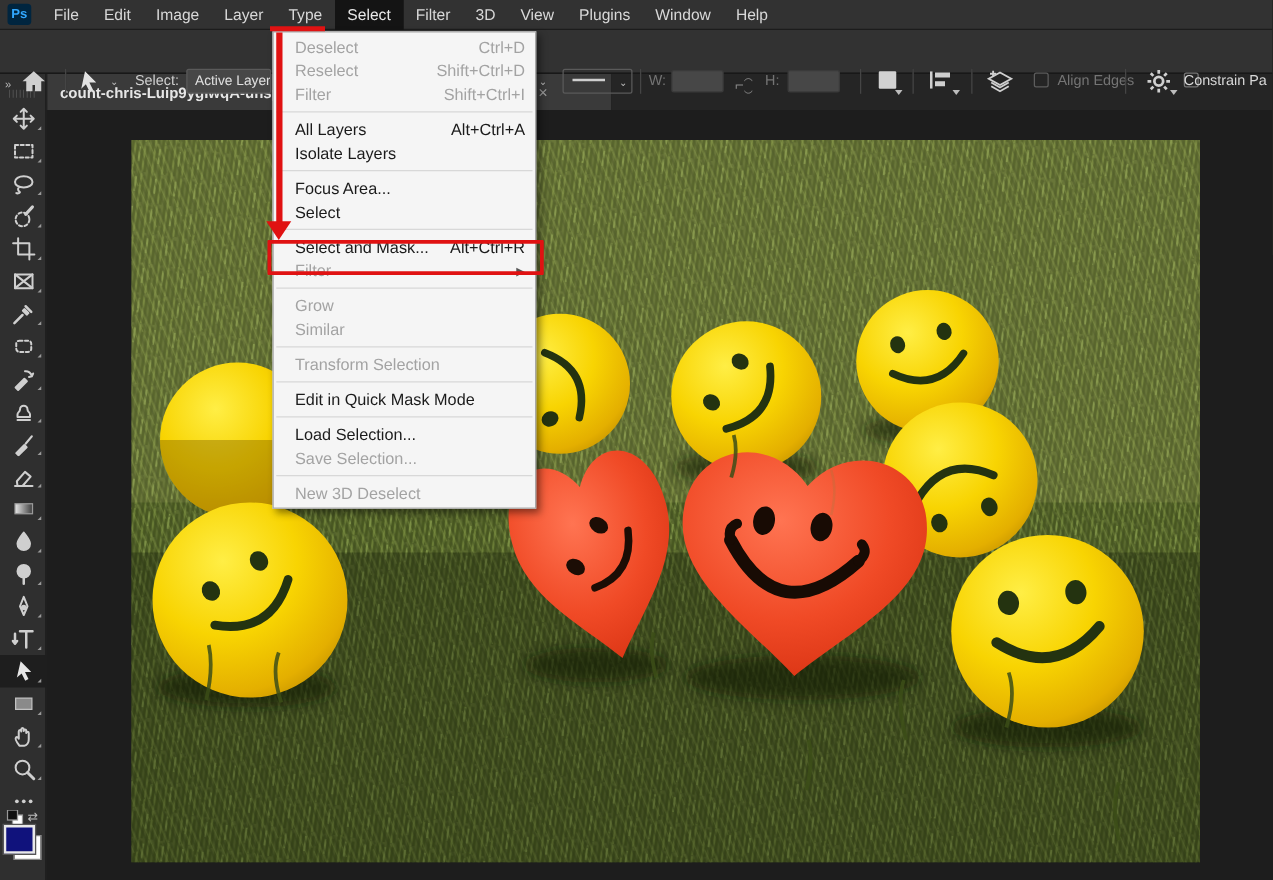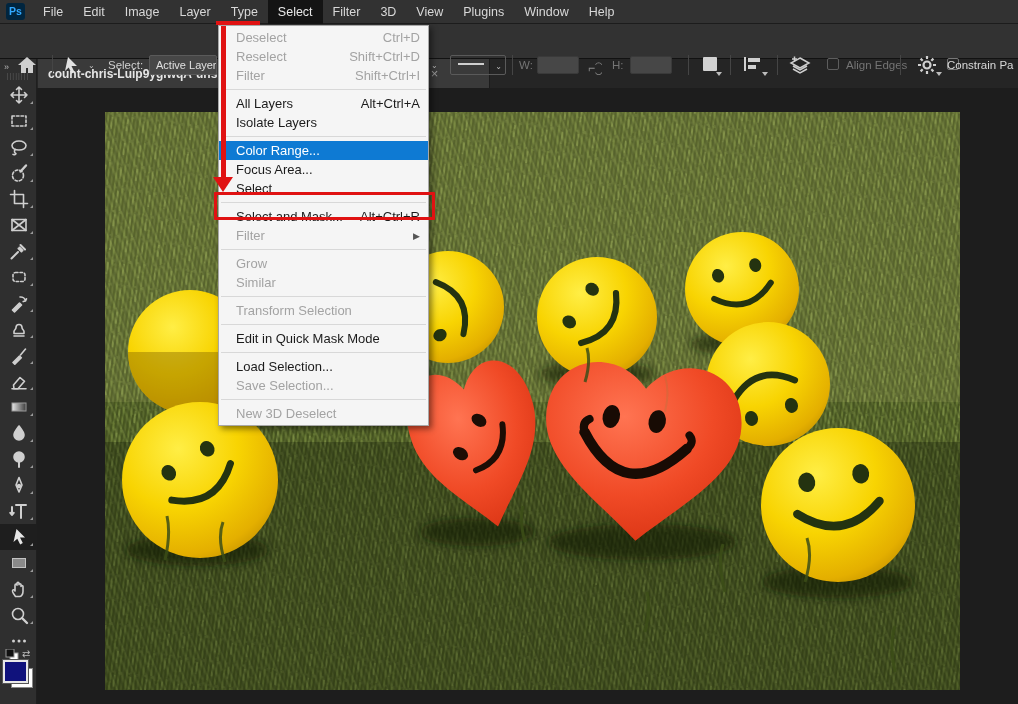--- a/index.html
+++ b/index.html
@@ -459,23 +459,20 @@
       </div>
       <div class="msep"></div>
       <div class="mi">
         <span class="lab">All Layers</span>
         <span class="sc">Alt+Ctrl+A</span>
       </div>
       <div class="mi">
         <span class="lab">Isolate Layers</span>
       </div>
       <div class="msep"></div>
-      <div class="mi hl">
-        <span class="lab">Color Range...</span>
-      </div>
       <div class="mi">
         <span class="lab">Focus Area...</span>
       </div>
       <div class="mi">
         <span class="lab">Select</span>
       </div>
       <div class="msep"></div>
       <div class="mi">
         <span class="lab">Select and Mask...</span>
         <span class="sc">Alt+Ctrl+R</span>

